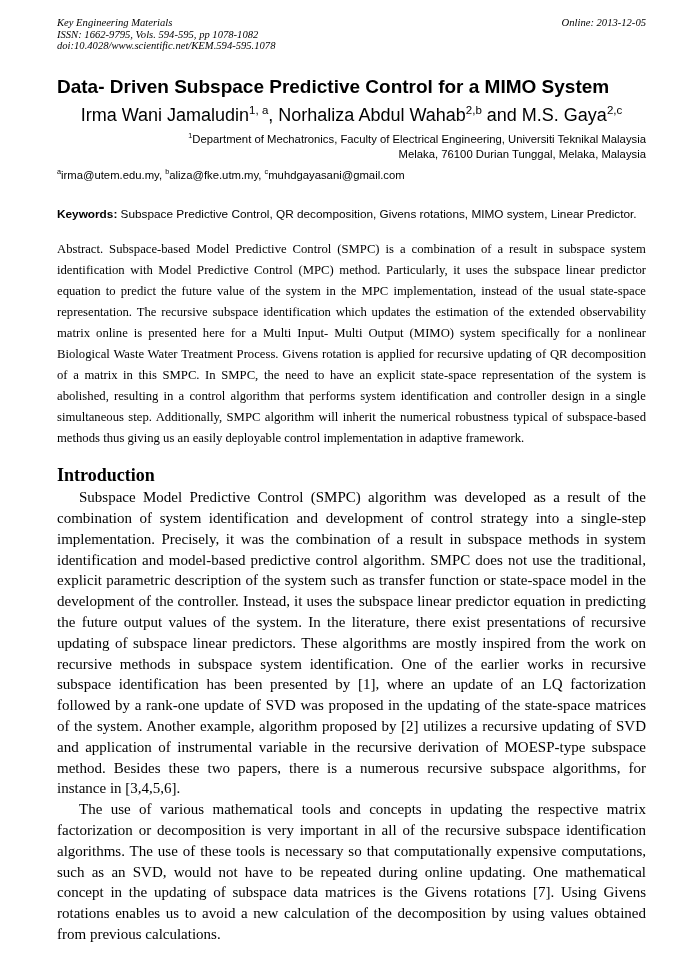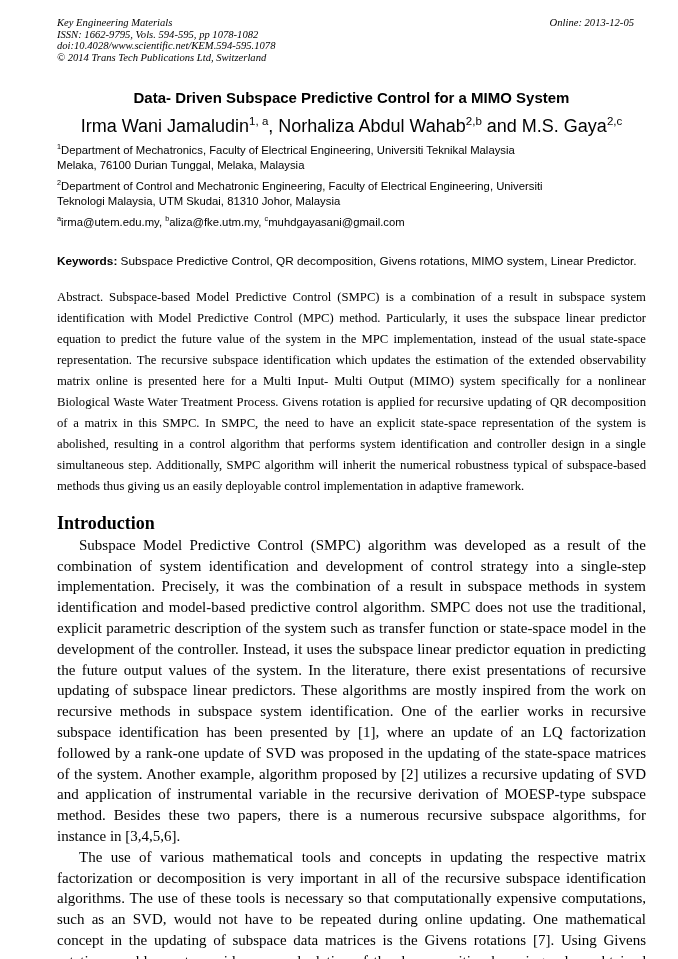--- a/index.html
+++ b/index.html
@@ -15,40 +15,39 @@
     margin-left: 12px;
   }
 
   .header {
     position: relative;
     font-family: "Liberation Serif", "DejaVu Serif", serif;
     font-style: italic;
     font-size: 10.6px;
     line-height: 11.6px;
   }
-  .header .online-date { position: absolute; top: 0; right: 12px; padding-left: 40px; }
+  .header .online-date { position: absolute; top: 0; right: 0; padding-left: 40px; }
 
   .title {
     margin: 25px 0 0 0;
-    text-align: center;
     font-family: "Liberation Sans", "DejaVu Sans", sans-serif;
-    font-size: 15px;
+    font-size: 19px;
     font-weight: 700;
     line-height: 19px;
   }
   .authors {
     margin-top: 9px;
     text-align: center;
     font-family: "Liberation Sans", "DejaVu Sans", sans-serif;
     font-size: 18px;
     line-height: 20px;
   }
   sup { line-height: 0; font-size: 64%; }
   .affil {
-    text-align: left;
+    text-align: right;
     font-family: "Liberation Sans", "DejaVu Sans", sans-serif;
     font-size: 11.3px;
     line-height: 15px;
   }
   .affil-1 { margin-top: 7px; }
   .affil-2 { margin-top: 6px; }
   .emails {
     margin-top: 6px;
     font-family: "Liberation Sans", "DejaVu Sans", sans-serif;
     font-size: 11.3px;
@@ -88,37 +87,32 @@
 </style>
 </head>
 <body>
 
 <div class="page">
 
   <div class="header">
     <div>Key Engineering Materials</div>
     <div>ISSN: 1662-9795, Vols. 594-595, pp 1078-1082</div>
     <div>doi:10.4028/www.scientific.net/KEM.594-595.1078</div>
-    <div>© 2014 Trans Tech Publications Ltd, Switzerland</div>
     <div class="online-date">Online: 2013-12-05</div>
   </div>
 
   <h1 class="title">Data- Driven Subspace Predictive Control for a MIMO System</h1>
 
   <div class="authors"><span>Irma Wani Jamaludin</span><sup>1, a</sup><span>, </span><span>Norhaliza Abdul Wahab</span><sup>2,b</sup><span> and </span><span>M.S. Gaya</span><sup>2,c</sup></div>
 
   <div class="affil affil-1">
     <div><sup>1</sup><span>Department of Mechatronics, Faculty of Electrical Engineering, Universiti Teknikal Malaysia</span></div>
     <div>Melaka, 76100 Durian Tunggal, Melaka, Malaysia</div>
   </div>
 
-  <div class="affil affil-2">
-    <div><sup>2</sup><span>Department of Control and Mechatronic Engineering, Faculty of Electrical Engineering, Universiti</span></div>
-    <div>Teknologi Malaysia, UTM Skudai, 81310 Johor, Malaysia</div>
-  </div>
 
   <div class="emails"><sup>a</sup><span>irma@utem.edu.my, </span><sup>b</sup><span>aliza@fke.utm.my, </span><sup>c</sup><span>muhdgayasani@gmail.com</span></div>
 
   <p class="keywords"><span class="kw-label">Keywords:</span> <span>Subspace Predictive Control, QR decomposition, Givens rotations, MIMO system, Linear Predictor.</span></p>
 
   <p class="abstract"><span class="abs-label">Abstract.</span> <span>Subspace-based Model Predictive Control (SMPC) is a combination of a result in subspace system identification with Model Predictive Control (MPC) method. Particularly, it uses the subspace linear predictor equation to predict the future value of the system in the MPC implementation, instead of the usual state-space representation. The recursive subspace identification which updates the estimation of the extended observability matrix online is presented here for a Multi Input- Multi Output (MIMO) system specifically for a nonlinear Biological Waste Water Treatment Process. Givens rotation is applied for recursive updating of QR decomposition of a matrix in this SMPC. In SMPC, the need to have an explicit state-space representation of the system is abolished, resulting in a control algorithm that performs system identification and controller design in a single simultaneous step. Additionally, SMPC algorithm will inherit the numerical robustness typical of subspace-based methods thus giving us an easily deployable control implementation in adaptive framework.</span></p>
 
   <h2 class="section-heading">Introduction</h2>
 
   <p class="body-par">Subspace Model Predictive Control (SMPC) algorithm was developed as a result of the combination of system identification and development of control strategy into a single-step implementation. Precisely, it was the combination of a result in subspace methods in system identification and model-based predictive control algorithm. SMPC does not use the traditional, explicit parametric description of the system such as transfer function or state-space model in the development of the controller. Instead, it uses the subspace linear predictor equation in predicting the future output values of the system. In the literature, there exist presentations of recursive updating of subspace linear predictors. These algorithms are mostly inspired from the work on recursive methods in subspace system identification. One of the earlier works in recursive subspace identification has been presented by [1], where an update of an LQ factorization followed by a rank-one update of SVD was proposed in the updating of the state-space matrices of the system. Another example, algorithm proposed by [2] utilizes a recursive updating of SVD and application of instrumental variable in the recursive derivation of MOESP-type subspace method. Besides these two papers, there is a numerous recursive subspace algorithms, for instance in [3,4,5,6].</p>

